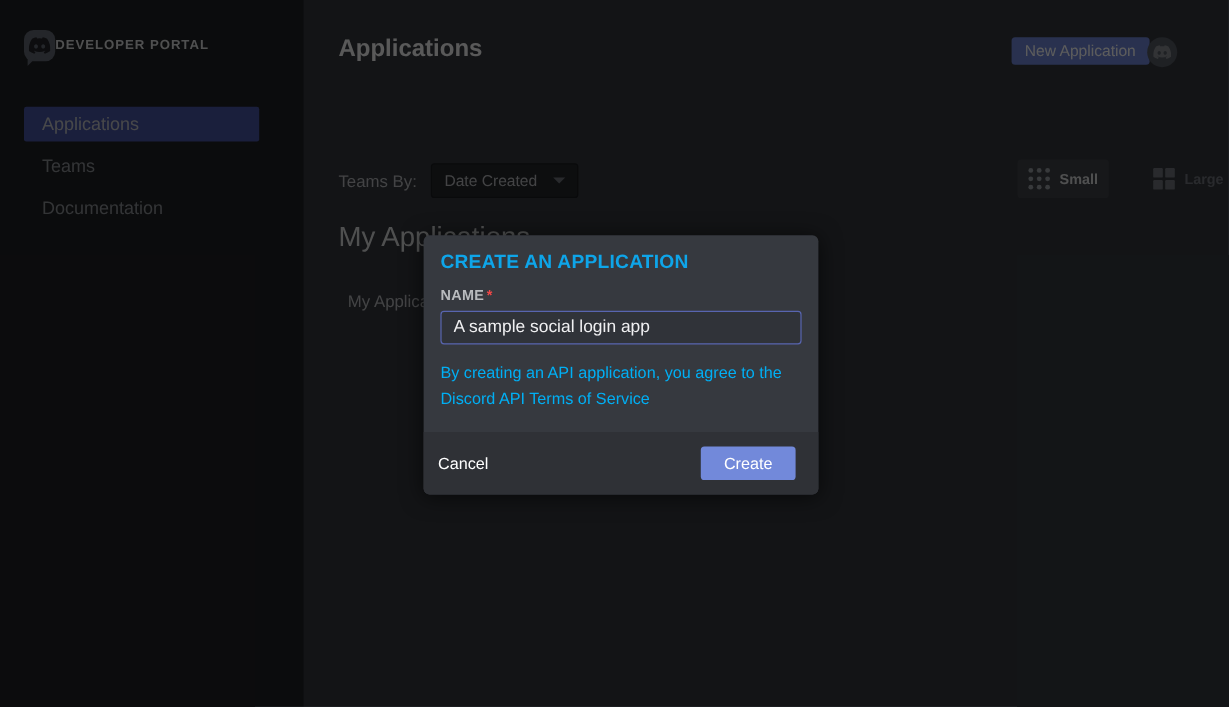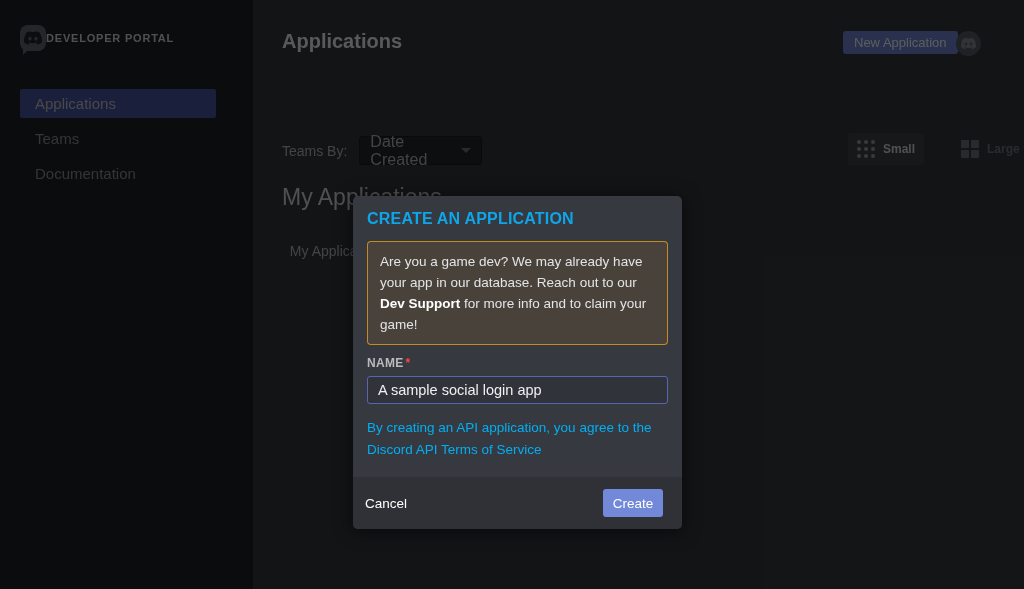--- a/index.html
+++ b/index.html
@@ -56,21 +56,21 @@
     color: #b9bbbe; font-size: 15px; line-height: 1.68;
   }
 
   .sort-row { position: absolute; left: 29px; top: 136px; display: flex; align-items: center; }
   .sort-label { color: #b9bbbe; font-size: 14px; margin-right: 12px; }
   .sort-select {
     width: 123px; height: 29px; background: #26282c; border: 1px solid #1a1c1f;
     border-radius: 3px; display: flex; align-items: center; justify-content: space-between;
     padding: 0 10px; cursor: pointer;
   }
-  .sort-select-value { color: #b9bbbe; font-size: 16px; }
+  .sort-select-value { color: #b9bbbe; font-size: 13px; }
   .chevron-down {
     width: 0; height: 0; border-left: 5px solid transparent;
     border-right: 5px solid transparent; border-top: 5px solid #72767d;
   }
 
   .size-toggle { position: absolute; left: 595px; top: 133px; display: flex; align-items: center; }
   .size-option {
     display: flex; align-items: center; gap: 8px; padding: 7px 9px;
     border-radius: 3px; cursor: pointer;
   }
@@ -125,21 +125,21 @@
   .modal-footer {
     background: #2f3136; border-radius: 0 0 5px 5px; height: 52px;
     display: flex; align-items: center; justify-content: space-between; padding-right: 19px;
   }
   .cancel-btn {
     background: transparent; border: none; color: #ffffff; font-size: 13.5px;
     font-family: inherit; padding: 6px 12px; margin-right: 10px; cursor: pointer;
   }
   .create-btn {
     background: #7289da; border: none; border-radius: 3px; color: #ffffff;
-    font-size: 13.5px; font-family: inherit; width: 60px; height: 28px; cursor: pointer;
+    font-size: 13.5px; font-family: inherit; width: 79px; height: 28px; cursor: pointer;
   }
 </style>
 </head>
 <body>
 
 <div class="sidebar">
   <div class="brand">
     <div class="brand-logo">
       <svg viewBox="0 0 24 24">
           <path d="M20.317 4.37a19.79 19.79 0 00-4.885-1.515.074.074 0 00-.079.037c-.21.375-.444.865-.608 1.25a18.27 18.27 0 00-5.487 0 12.64 12.64 0 00-.617-1.25.077.077 0 00-.079-.037A19.736 19.736 0 003.677 4.37a.07.07 0 00-.032.027C.533 9.046-.32 13.58.099 18.058a.082.082 0 00.031.056 19.9 19.9 0 005.993 3.03.078.078 0 00.084-.028c.462-.63.873-1.295 1.226-1.994a.076.076 0 00-.041-.106 13.1 13.1 0 01-1.872-.892.077.077 0 01-.008-.128c.126-.094.252-.192.372-.291a.074.074 0 01.077-.01c3.928 1.793 8.18 1.793 12.062 0a.074.074 0 01.078.01c.12.098.246.197.373.292a.077.077 0 01-.006.127 12.3 12.3 0 01-1.873.892.077.077 0 00-.041.107c.36.698.772 1.362 1.225 1.993a.076.076 0 00.084.028 19.84 19.84 0 006.002-3.03.077.077 0 00.032-.054c.5-5.177-.838-9.674-3.549-13.66a.06.06 0 00-.031-.03zM8.02 15.33c-1.182 0-2.157-1.085-2.157-2.419 0-1.333.956-2.419 2.157-2.419 1.21 0 2.176 1.096 2.157 2.42 0 1.333-.956 2.418-2.157 2.418zm7.975 0c-1.183 0-2.157-1.085-2.157-2.419 0-1.333.955-2.419 2.157-2.419 1.21 0 2.176 1.096 2.157 2.42 0 1.333-.946 2.418-2.157 2.418z"></path>
@@ -204,23 +204,20 @@
     <div class="app-card-name">My Application</div>
   </div>
 </div>
 
 <div class="overlay"></div>
 
 <div class="modal">
   <div class="modal-body">
     <div class="modal-title">CREATE AN APPLICATION</div>
 
-    <div class="notice-box">
-      <span>Are you a game dev? We may already have your app in our database. Reach out to our </span><b>Dev Support</b><span> for more info and to claim your game!</span>
-    </div>
 
     <div class="field-label">
       <span>NAME</span><span class="required">*</span>
     </div>
     <input class="name-input" type="text" value="A sample social login app" style="">
 
     <div class="terms-link">By creating an API application, you agree to the Discord API Terms of Service</div>
   </div>
 
   <div class="modal-footer">

